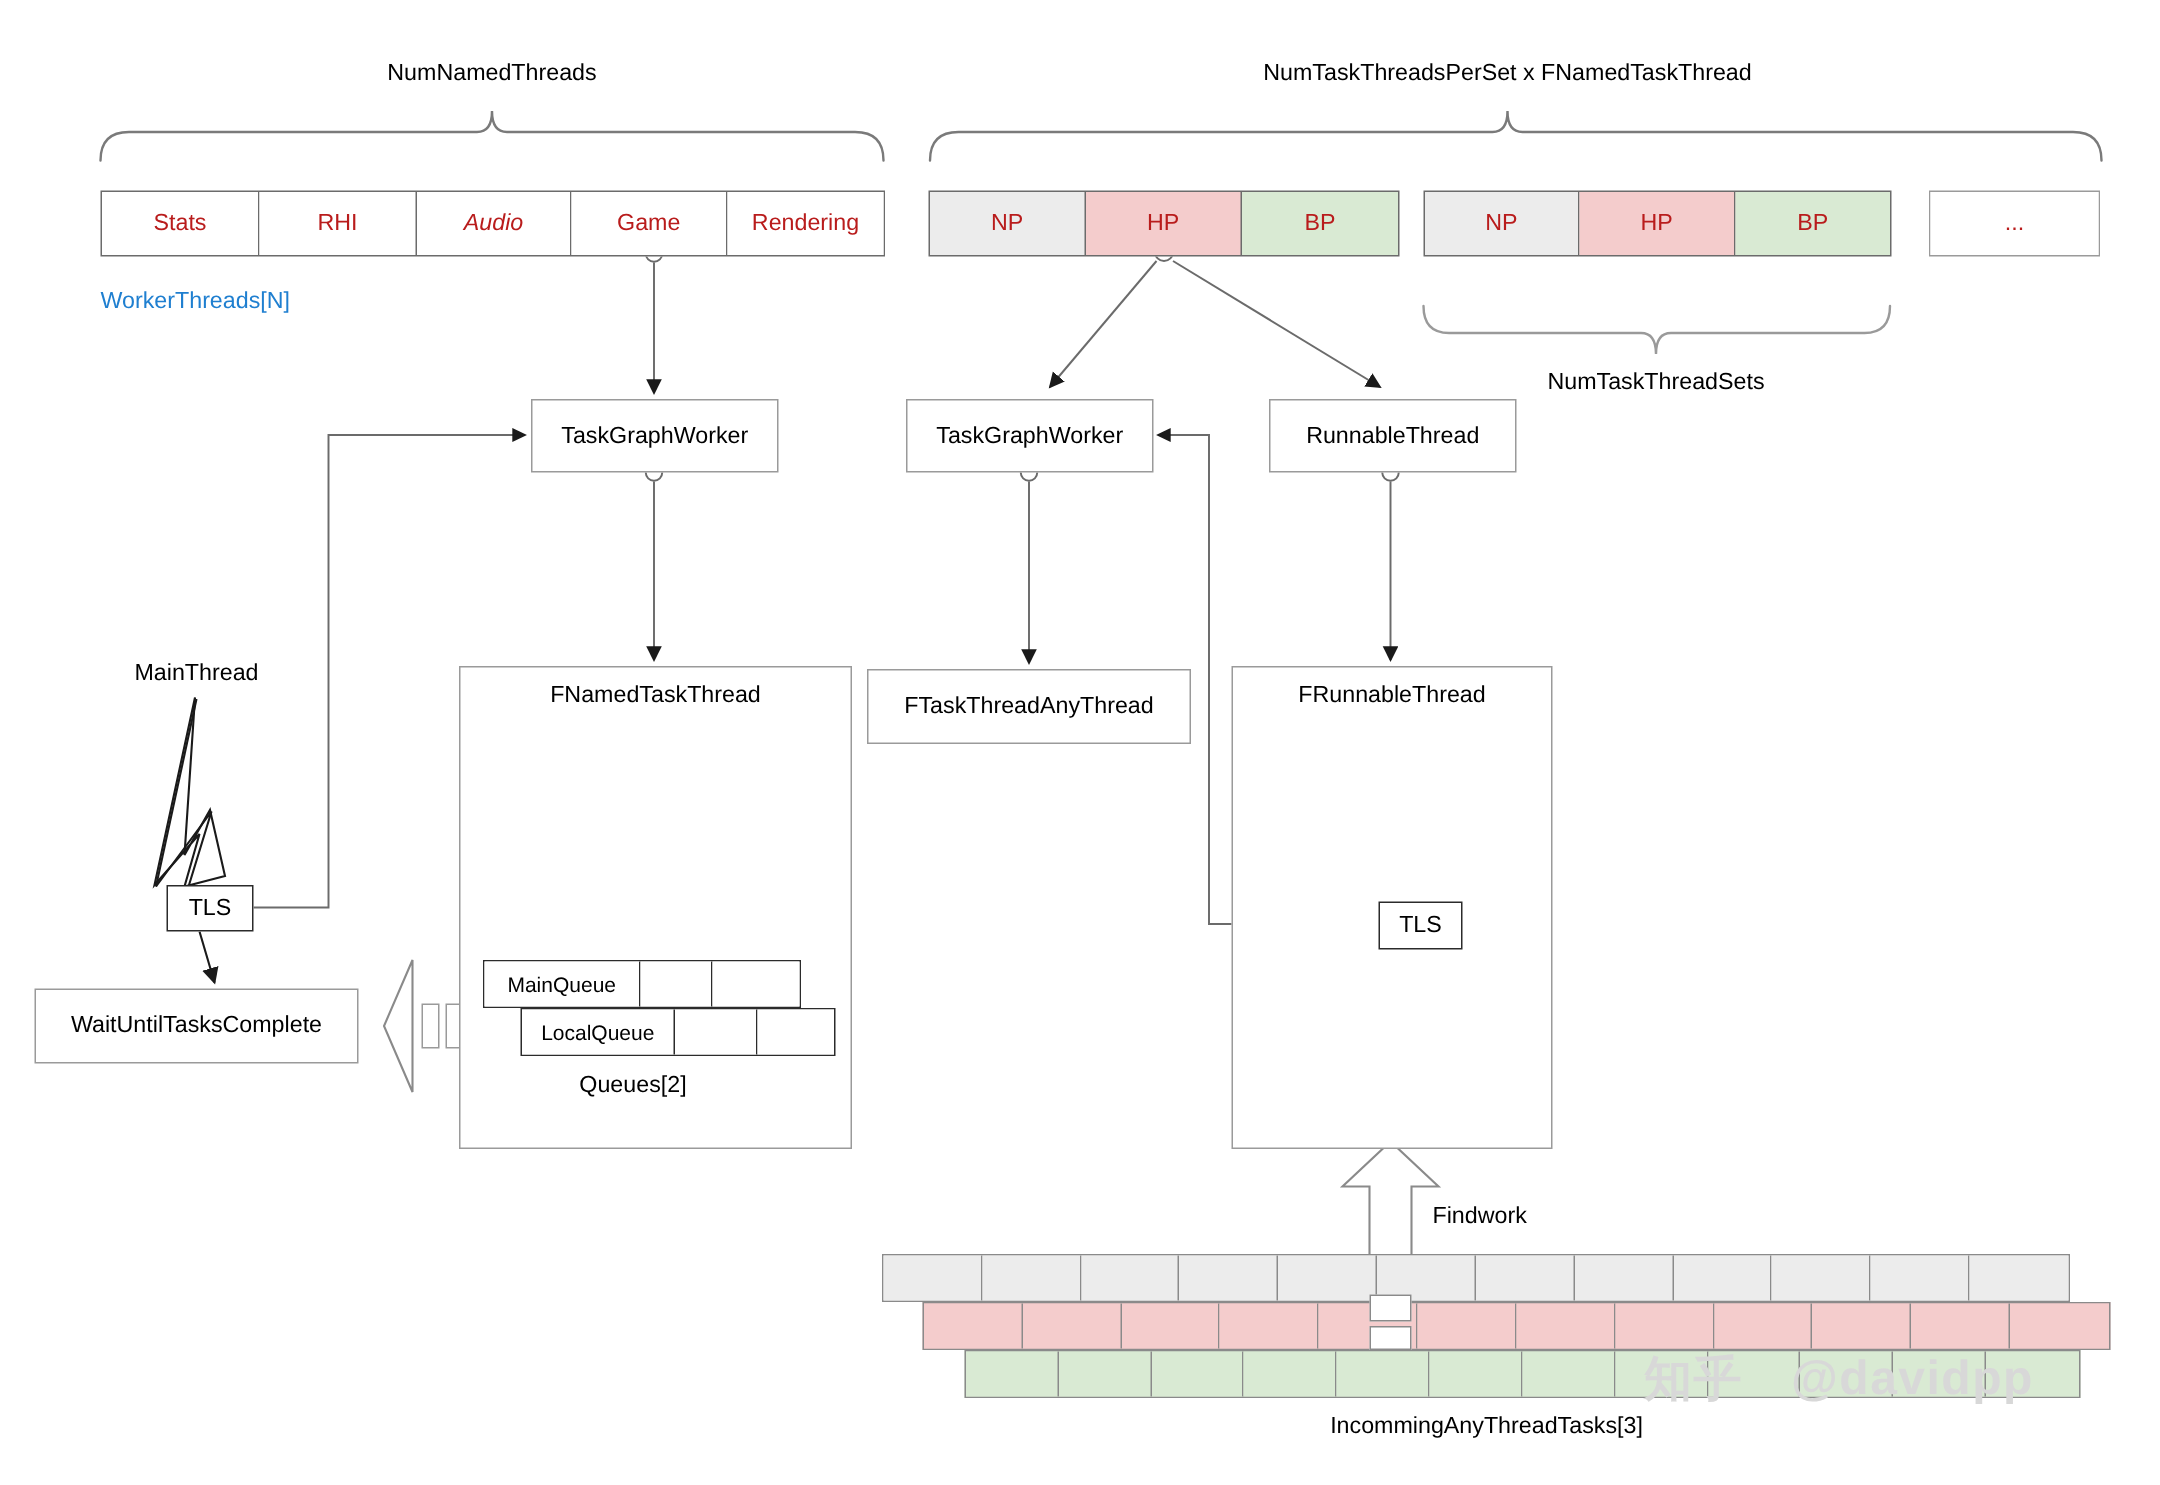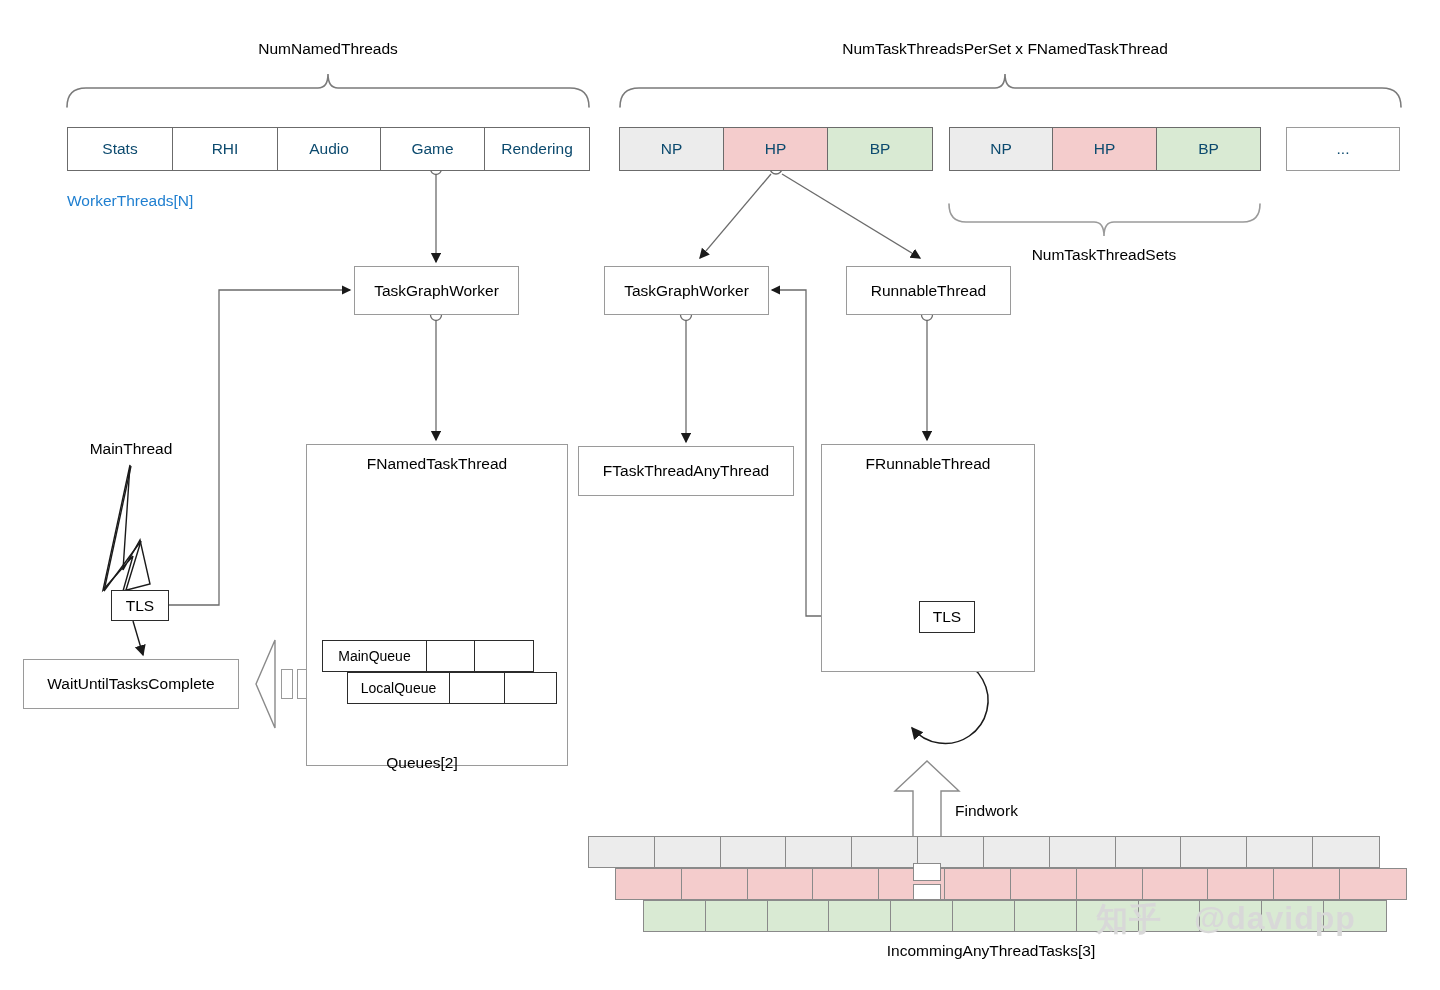--- a/index.html
+++ b/index.html
@@ -10,21 +10,21 @@
     overflow: hidden;
   }
   #stage { position: relative; width: 1440px; height: 990px; background: #fff; }
 
   .lbl { position: absolute; font-size: 15.5px; color: #000; white-space: nowrap; }
   .lbl.center { transform: translateX(-50%); }
 
   .boxrow { position: absolute; display: flex; border: 1px solid #6b6b6b; background: #fff; }
   .boxrow > .cell {
     display: flex; align-items: center; justify-content: center;
-    font-size: 15.5px; color: #0c4a6e; border-right: 1px solid #6b6b6b;
+    font-size: 15.5px; color: #b91c1c; border-right: 1px solid #6b6b6b;
     background: #fff;
   }
   .boxrow > .cell:last-child { border-right: none; }
 
   .nodebox {
     position: absolute; border: 1px solid #9a9a9a; background: #fff;
     display: flex; align-items: center; justify-content: center;
     font-size: 15.5px; color: #000; text-align: center;
   }
   .panel {
@@ -151,21 +151,21 @@
     </g>
   </svg>
 
   <div class="lbl center" style="left:328px; top:40px;">NumNamedThreads</div>
   <div class="lbl center" style="left:1005px; top:40px;">NumTaskThreadsPerSet x FNamedTaskThread</div>
   <div class="lbl center" style="left:1104px; top:246px;">NumTaskThreadSets</div>
 
   <div class="boxrow" style="left:67px; top:127px; width:523px; height:44px;">
     <div class="cell" style="width:105px;">Stats</div>
     <div class="cell" style="width:105px;">RHI</div>
-    <div class="cell" style="width:103px;">Audio</div>
+    <div class="cell" style="width:103px;font-style:italic;">Audio</div>
     <div class="cell" style="width:104px;">Game</div>
     <div class="cell" style="width:104px;">Rendering</div>
   </div>
 
   <div class="lbl" style="left:67px; top:192px; color:#1f7fd0;">WorkerThreads[N]</div>
 
   <div class="boxrow" style="left:619px; top:127px; width:314px; height:44px; border-color:#6b6b6b;">
     <div class="cell" style="width:104px; background:#ececec;">NP</div>
     <div class="cell" style="width:104px; background:#f4cccc;">HP</div>
     <div class="cell" style="width:104px; background:#d9ead3;">BP</div>
@@ -205,25 +205,25 @@
     <div class="qcell" style="width:48px;"></div>
     <div class="qcell" style="width:58px;"></div>
   </div>
 
   <div class="qrow" style="left:347px; top:672px; width:210px; height:32px;">
     <div class="qcell" style="width:103px;">LocalQueue</div>
     <div class="qcell" style="width:55px;"></div>
     <div class="qcell" style="width:52px;"></div>
   </div>
 
-  <div class="lbl center" style="left:422px; top:715px;margin-top:39px;">Queues[2]</div>
+  <div class="lbl center" style="left:422px; top:715px;">Queues[2]</div>
 
   <div class="nodebox" style="left:578px; top:446px; width:216px; height:50px; border-color:#9a9a9a;">FTaskThreadAnyThread</div>
 
-  <div class="panel" style="left:821px; top:444px; width:214px; height:228px;padding-left:21px;">
+  <div class="panel" style="left:821px; top:444px; width:214px; height:322px;padding-left:21px;">
     <div class="ptitle">FRunnableThread</div>
   </div>
 
   <div class="nodebox" style="left:919px; top:601px; width:56px; height:32px; border-color:#2b2b2b;">TLS</div>
 
   <div class="lbl" style="left:955px; top:802px;">Findwork</div>
 
   <div class="tapebar" style="left:588px; top:836px; width:792px; height:32px; background:#ececec;">
     <div class="tcell" style="width:66px; background:#ececec;"></div>
     <div class="tcell" style="width:66px; background:#ececec;"></div>

